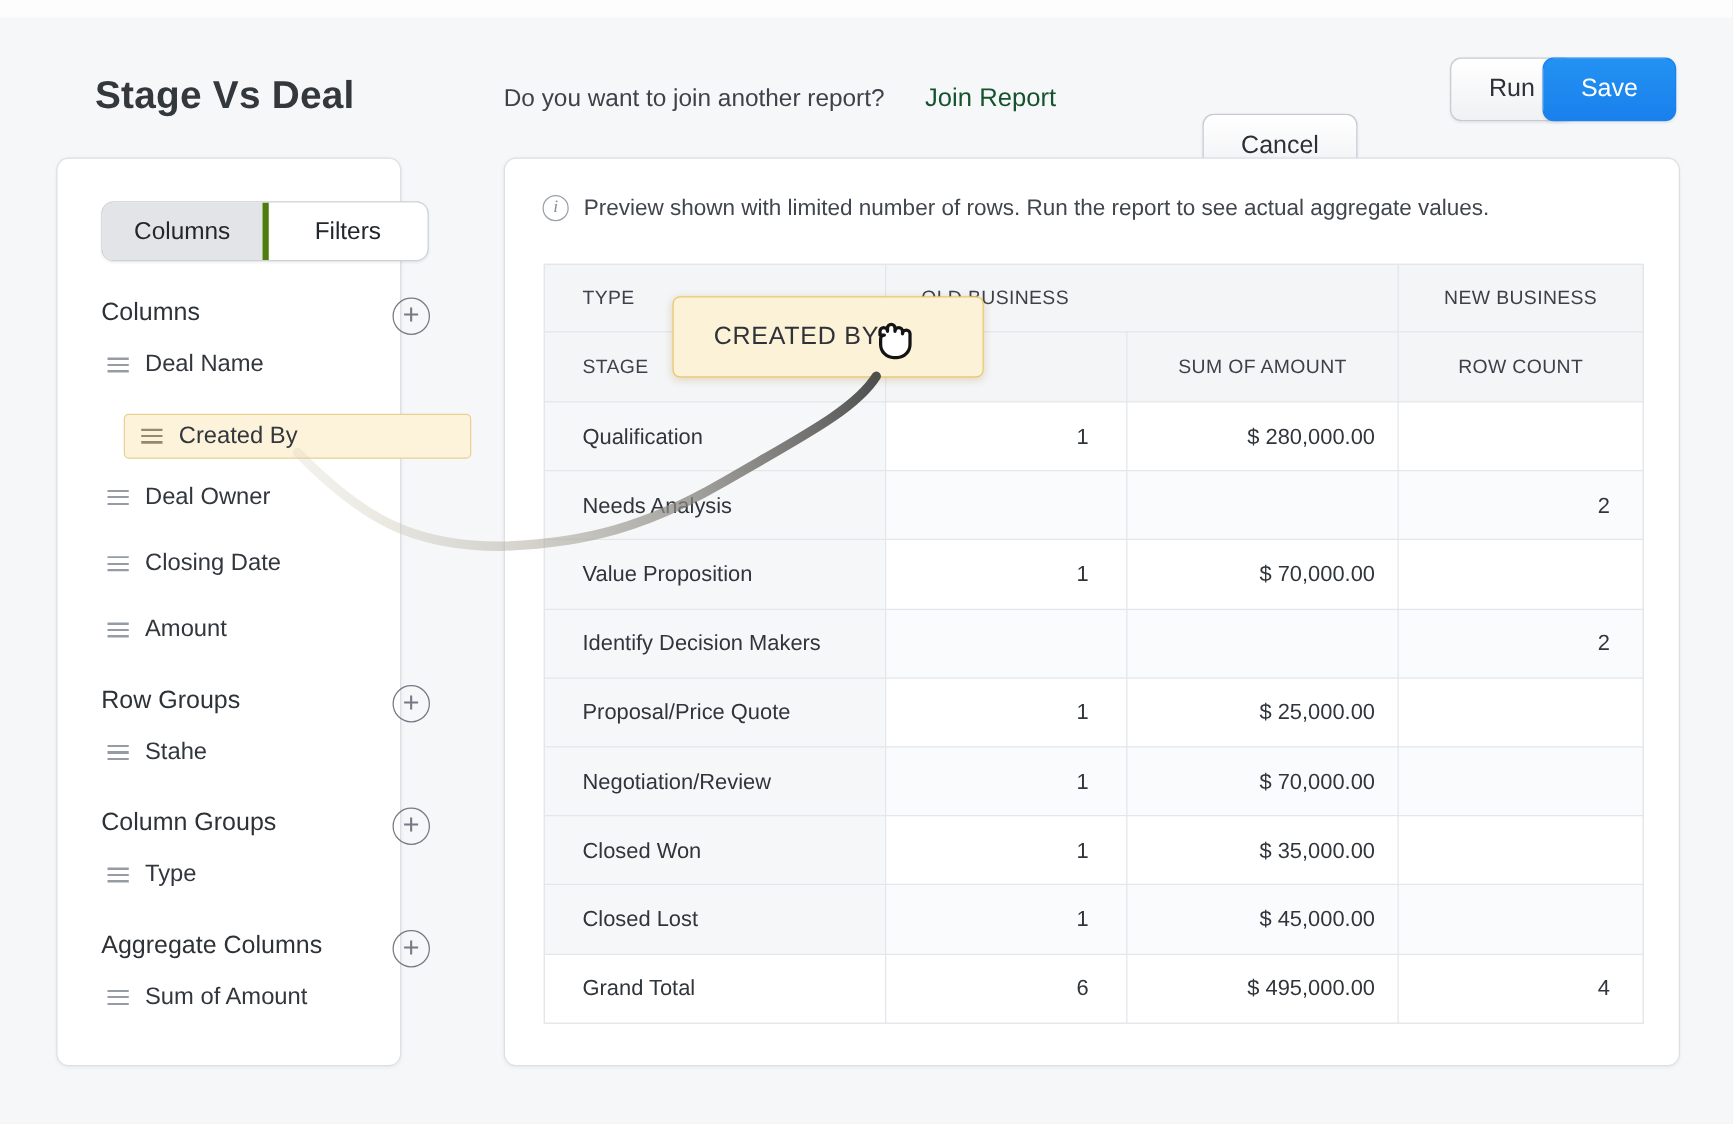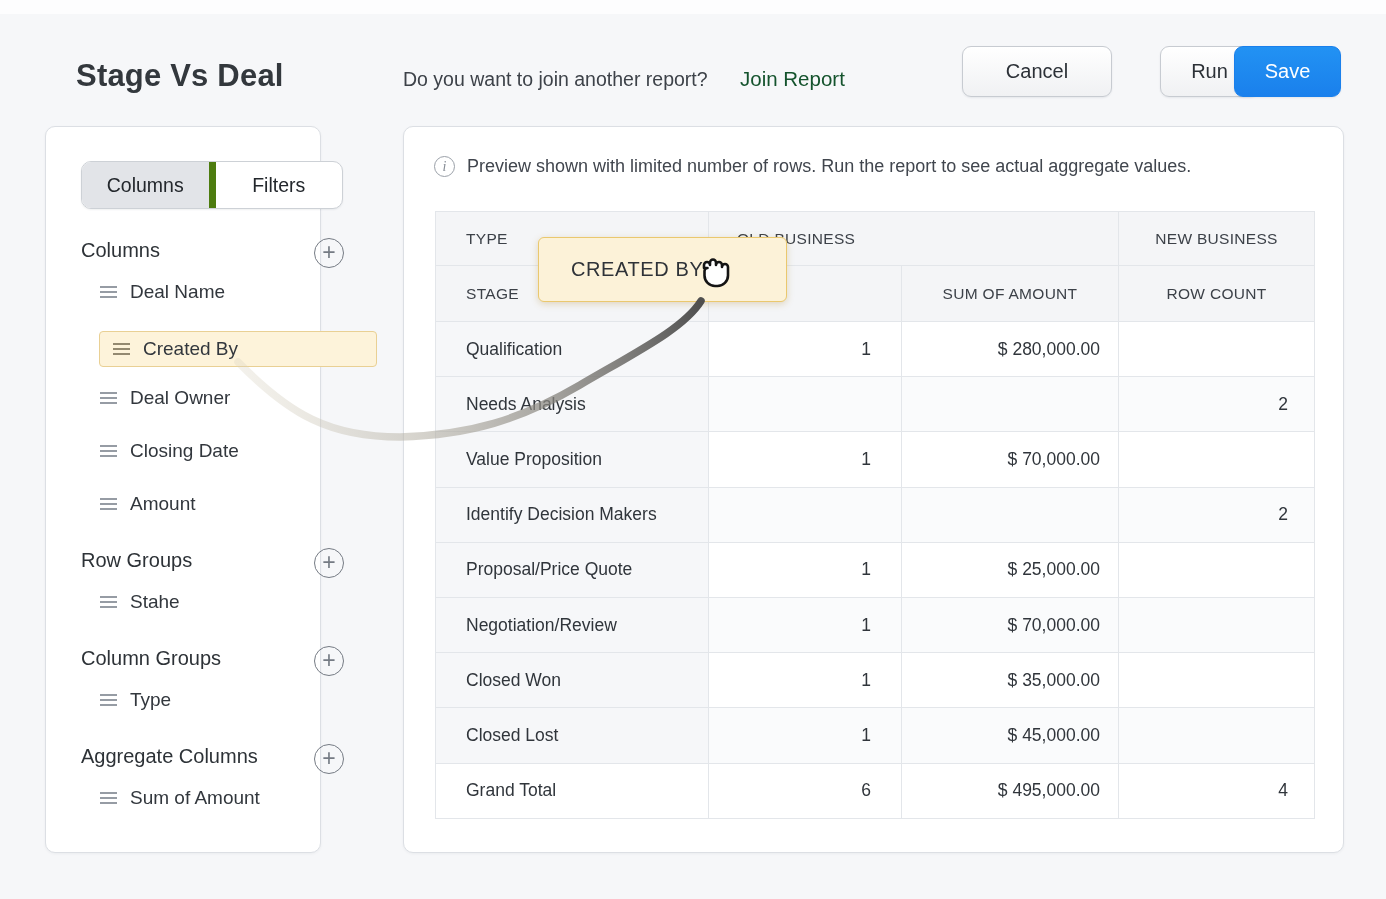--- a/index.html
+++ b/index.html
@@ -14,44 +14,44 @@
 
   
   .page-title { position:absolute; left:47px; top:58px; font-size:31px; font-weight:600; color:#33383d; letter-spacing:.2px;margin-left:29px; }
   .join-row { position:absolute; left:403px; top:68px; height:30px; font-size:19.5px; color:#3d4249; }
   .join-link { position:absolute; left:337px; top:-1px; font-size:20.5px; color:#14532d; white-space:nowrap; cursor:pointer; }
   .btn { position:absolute; top:46px; height:51px; border-radius:9px; border:1px solid #c7cbd1;
          background:linear-gradient(#ffffff,#f0f1f3); font-size:20px; color:#2c3137;
          display:flex; align-items:center; justify-content:center;
          box-shadow:0 1px 2px rgba(30,40,60,.08); cursor:pointer;
          font-family:inherit; }
-  .btn-cancel { left:962px; width:150px; }
+  .btn-cancel { left:962px; width:124px;margin-top:45px; }
   .btn-run    { left:1160px; width:99px; }
   .btn-save   { left:1234px; width:107px; background:linear-gradient(#2292f3,#1a80ec); border-color:#1a80ec; color:#fff; }
 
   
   .panel { position:absolute; top:126px; background:#fff; border:1px solid #dcdfe4; border-radius:10px;
            box-shadow:0 1px 3px rgba(25,35,50,.05); }
   .sidebar { left:45px; width:276px; height:727px; }
   .mainpanel { left:403px; width:941px; height:727px; }
 
   
   .tabs { position:absolute; left:35px; top:34px; width:262px; height:48px; display:flex;
           border:1px solid #cdd1d6; border-radius:10px; overflow:hidden; background:#fff;
           box-shadow:0 1px 2px rgba(30,40,60,.07); }
   .tab { flex:1; display:flex; align-items:center; justify-content:center; font-size:19.5px; font-weight:500; color:#23272c; cursor:pointer; }
   .tab.active { background:#e2e4e8; }
-  .tab + .tab { border-left:7px solid #4d7c0f; }
+  .tab + .tab { border-left:5px solid #4d7c0f; }
 
   .sec-head { position:absolute; left:35px; font-size:20px; font-weight:500; color:#2d3237; }
   .plus { position:absolute; left:268px; width:30px; height:30px; border:1.6px solid #757b84; border-radius:50%;
           color:#757b84; cursor:pointer; }
   .plus::before { content:"+"; position:absolute; left:50%; top:50%; transform:translate(-50%,-54%);
                   font-size:23px; font-weight:300; line-height:1; }
-  .item { position:absolute; left:54px; display:flex; align-items:center; gap:13px; font-size:19px; color:#32373d; cursor:grab; }
+  .item { position:absolute; left:40px; display:flex; align-items:center; gap:13px; font-size:19px; color:#32373d; cursor:grab; }
   .handle { width:17px; height:12px; flex:0 0 auto;
             background:linear-gradient(#969ca4 0 1.7px,transparent 1.7px 5.1px,#969ca4 5.1px 6.8px,transparent 6.8px 10.2px,#969ca4 10.2px 12px); }
   .item.dragging { left:53px; width:278px; height:36px; padding-left:13px; background:#fdf3da;
                    border:1px solid #e9d094; border-radius:4px; }
   .item.dragging .handle {
             background:linear-gradient(#938970 0 1.7px,transparent 1.7px 5.1px,#938970 5.1px 6.8px,transparent 6.8px 10.2px,#938970 10.2px 12px); }
 
   
   .notice { position:absolute; left:30px; top:29px; display:flex; align-items:center; gap:12px; white-space:nowrap;
             font-size:18px; color:#41464e; }

